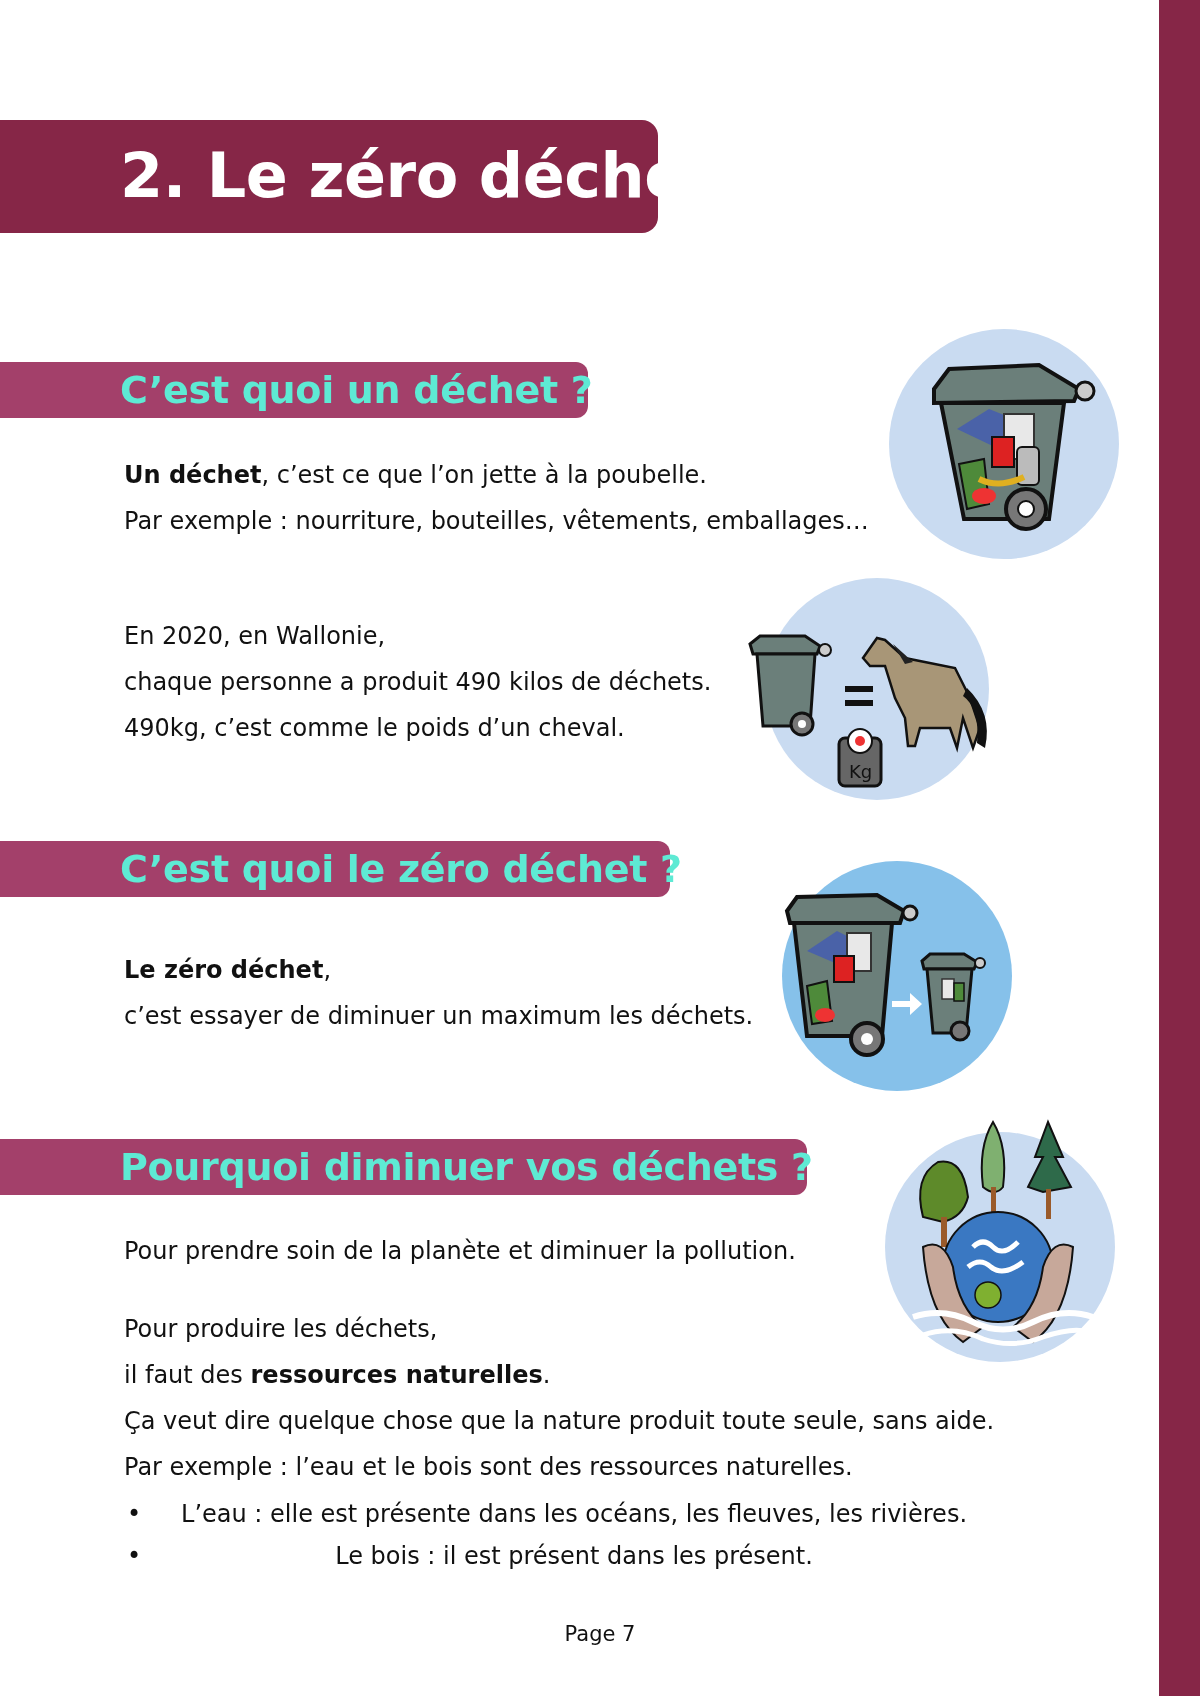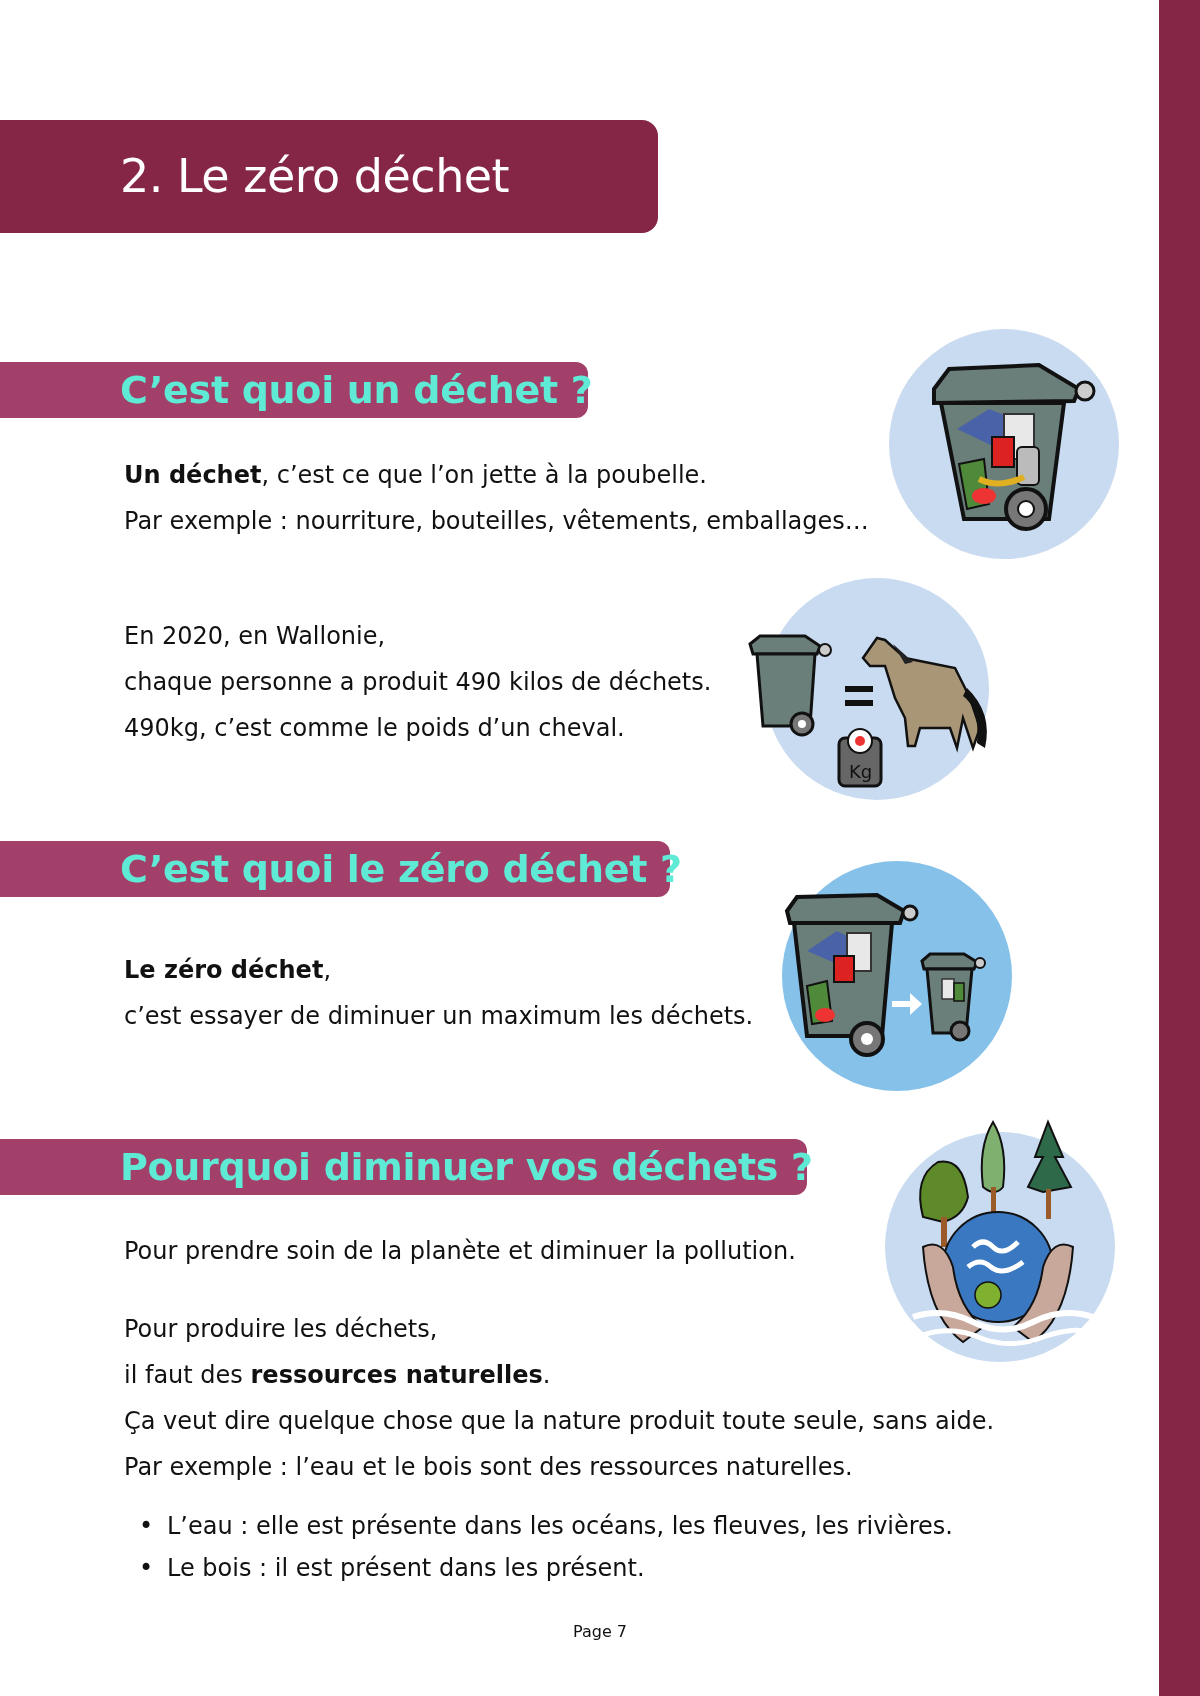--- a/index.html
+++ b/index.html
@@ -1,33 +1,33 @@
 <!DOCTYPE html>
 <html><head>
 <meta charset="utf-8">
 <style>
   html, body { margin:0; padding:0; }
   body { width:1200px; height:1696px; background:#ffffff; position:relative; overflow:hidden;
          font-family:"DejaVu Sans", "Liberation Sans", sans-serif; color:#111; }
   .side-bar { position:absolute; left:1159px; top:0; width:41px; height:1696px; background:#862647; }
   .chapter-banner { position:absolute; left:0; top:120px; width:658px; height:113px; background:#862647;
                     border-radius:0 16px 16px 0; }
-  .chapter-title { position:absolute; left:120px; top:16px; color:#fff; font-size:46px; font-weight:normal;
+  .chapter-title { position:absolute; left:120px; top:16px; color:#fff; font-size:62px; font-weight:bold;
                    letter-spacing:-0.5px; line-height:80px; white-space:nowrap; }
   .section-banner { position:absolute; left:0; height:56px; background:#A3406A; border-radius:0 12px 12px 0; }
   .section-title { position:absolute; left:120px; top:0; line-height:56px; color:#5eead4; font-size:38px;
                    font-weight:bold; white-space:nowrap; letter-spacing:-0.3px; }
   .text { position:absolute; left:120px; font-size:24px; line-height:42px; white-space:nowrap; }
   .text p { margin:4px; }
   .text b { font-weight:bold; }
-  .bullet-list { list-style:none; margin:17px; padding:0; }
+  .bullet-list { list-style:none; margin:5px; padding:0;text-align:center; }
   .bullet-list li { position:relative; padding-left:30px; }
   .bullet-list li::before { content:"•"; position:absolute; left:2px; }
   .illus { position:absolute; }
-  .page-num { position:absolute; left:0; width:1200px; top:1622px; text-align:center; font-size:16px; }
+  .page-num { position:absolute; left:0; width:1200px; top:1622px; text-align:center; font-size:21px; }
 </style>
 </head>
 <body>
 
 <div class="side-bar"></div>
 
 <div class="chapter-banner">
   <div class="chapter-title">2. Le zéro déchet</div>
 </div>
 

